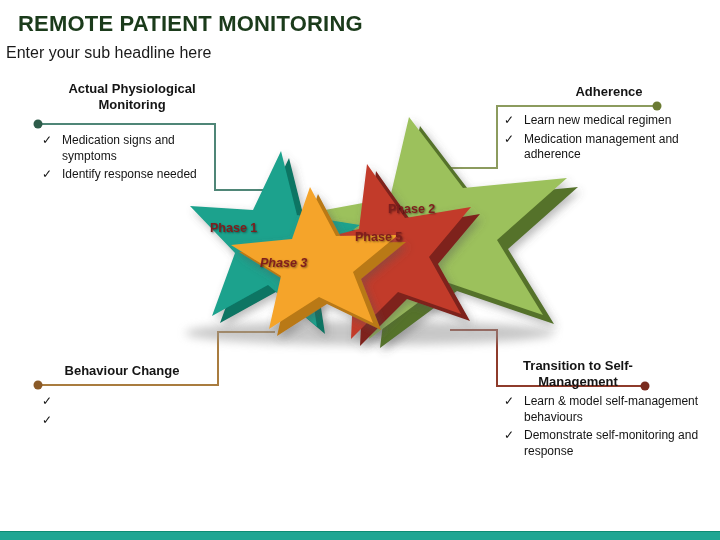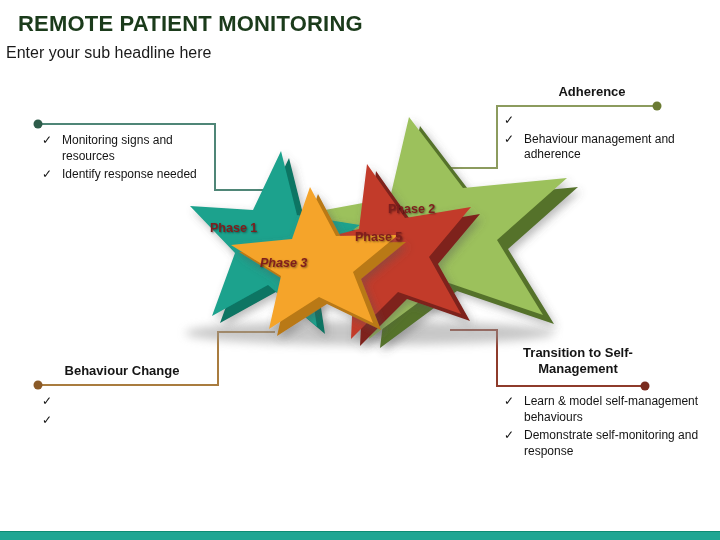--- a/index.html
+++ b/index.html
@@ -88,53 +88,55 @@
       <polygon points="310,187 336,236 398,235 353,272 373,323 319,297 269,329 281,276 231,245 292,239" transform="translate(8,7)" fill="#B97913"></polygon>
       <polygon points="310,187 336,236 398,235 353,272 373,323 319,297 269,329 281,276 231,245 292,239" fill="#F5A42B"></polygon>
     </g>
   </svg>
 
   <div class="phase-label" style="left:210px;top:221px;width:95px;">Phase 1</div>
   <div class="phase-label" style="left:388px;top:202px;width:98px;">Phase 2</div>
   <div class="phase-label" style="left:260px;top:256px;width:100px;font-style:italic;">Phase 3</div>
   <div class="phase-label" style="left:355px;top:230px;width:100px;">Phase 5</div>
 
+  <div class="callout-heading" style="left:36px;top:81px;width:192px;">Actual Physiological Monitoring</div>
   <div class="bullets" style="left:42px;top:133px;width:168px;">
     <div class="bullet">
       <span class="check">✓</span>
-      <span class="btxt">Monitoring signs and resources</span>
+      <span class="btxt">Medication signs and symptoms</span>
     </div>
     <div class="bullet">
       <span class="check">✓</span>
       <span class="btxt">Identify response needed</span>
     </div>
   </div>
 
-  <div class="callout-heading" style="left:506px;top:84px;width:172px;">Adherence</div>
+  <div class="callout-heading" style="left:523px;top:84px;width:172px;">Adherence</div>
   <div class="bullets" style="left:504px;top:113px;width:182px;">
     <div class="bullet">
       <span class="check">✓</span>
+      <span class="btxt">Learn new medical regimen</span>
     </div>
     <div class="bullet">
       <span class="check">✓</span>
-      <span class="btxt">Behaviour management and adherence</span>
+      <span class="btxt">Medication management and adherence</span>
     </div>
   </div>
 
   <div class="callout-heading" style="left:36px;top:363px;width:172px;">Behaviour  Change</div>
   <div class="bullets" style="left:42px;top:394px;width:172px;">
     <div class="bullet">
       <span class="check">✓</span>
     </div>
     <div class="bullet">
       <span class="check">✓</span>
     </div>
   </div>
 
-  <div class="callout-heading" style="left:498px;top:345px;width:160px;">Transition to Self-Management</div>
+  <div class="callout-heading" style="left:498px;top:358px;width:160px;">Transition to Self-Management</div>
   <div class="bullets" style="left:504px;top:394px;width:198px;">
     <div class="bullet">
       <span class="check">✓</span>
       <span class="btxt">Learn &amp; model self-management behaviours</span>
     </div>
     <div class="bullet">
       <span class="check">✓</span>
       <span class="btxt">Demonstrate self-monitoring and response</span>
     </div>
   </div>

